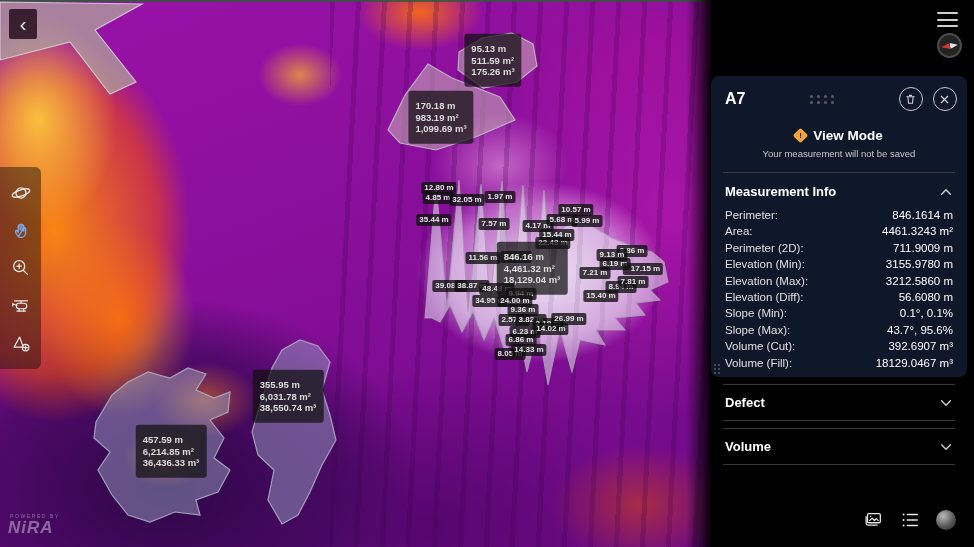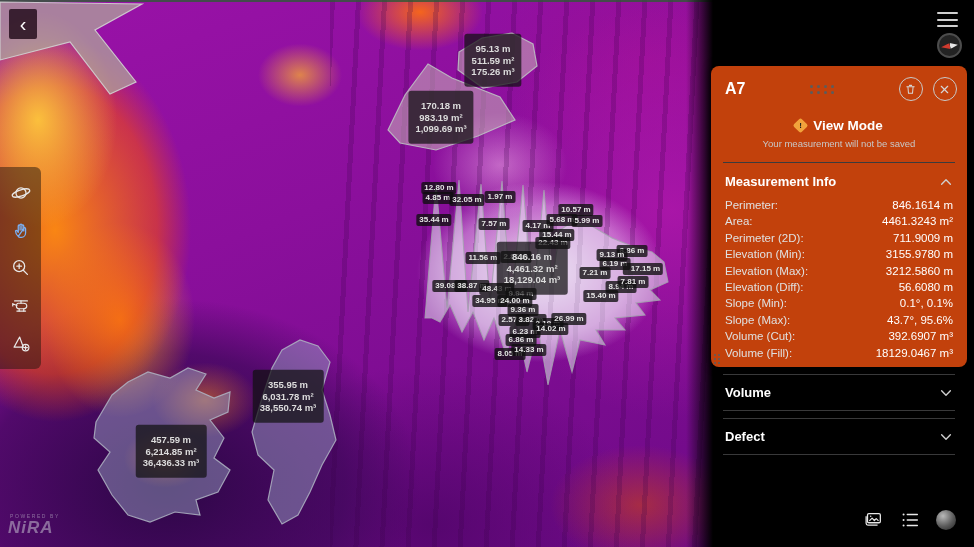--- a/index.html
+++ b/index.html
@@ -48,21 +48,21 @@
   .poly-blue  { fill:rgba(160,172,205,0.45); stroke:rgba(175,180,195,0.85); stroke-width:1.2; }
 
   .edge-label {
     position:absolute; transform:translate(-50%,-50%); white-space:nowrap;
     background:rgba(14,14,14,0.78); color:#e6e6e6; font-size:8px; font-weight:bold;
     padding:1px 3px; border-radius:2px; line-height:10px;
   }
   .area-label {
     position:absolute; transform:translate(-50%,-50%); white-space:nowrap;
     background:rgba(16,16,16,0.72); color:#dcdcdc; font-size:9.5px; font-weight:bold;
-    padding:9px 7px; border-radius:3px; text-align:center; line-height:11.5px;
+    padding:9px 7px; border-radius:3px; text-align:left; line-height:11.5px;
   }
 
   .back-btn {
     position:absolute; left:9px; top:9px; width:28px; height:30px; border:none; cursor:pointer;
     background:rgba(25,4,18,0.78); color:#fff; font-size:20px; line-height:26px; border-radius:2px;
   }
 
   .toolbar {
     position:absolute; left:0; top:167px; width:41px; height:202px;
     background:rgba(32,22,12,0.5); border-radius:0 6px 6px 0;
@@ -82,22 +82,22 @@
   .compass { position:absolute; right:12px; top:33px; width:25px; height:25px; border-radius:50%;
     background:#232323; border:2px solid #4c4c4c; cursor:pointer; }
   .needle { position:absolute; left:2px; top:7.5px; width:17px; height:6px; transform:rotate(-8deg); }
   .needle .red  { position:absolute; left:0; top:0; width:9px; height:6px; background:#d03a2e;
     clip-path:polygon(0 50%, 100% 0, 100% 100%); }
   .needle .white{ position:absolute; left:9px; top:0; width:8px; height:6px; background:#e8e8e8;
     clip-path:polygon(100% 50%, 0 0, 0 100%); }
 
   
   .panel {
-    position:absolute; left:711px; top:66px; width:256px; height:301px;
-    background:#c2410c; border-radius:8px; color:#fff; box-shadow:0 0 8px rgba(0,0,0,0.6);
+    position:absolute; left:711px; top:76px; width:256px; height:301px;
+    background:#0f172a; border-radius:8px; color:#fff; box-shadow:0 0 8px rgba(0,0,0,0.6);
   }
   .panel-header { display:flex; align-items:center; padding:11px 10px 0 14px; }
   .panel-title { font-size:16px; font-weight:bold; color:#fff; }
   .drag-dots { margin:0 auto; display:grid; grid-template-columns:repeat(4,3px); grid-gap:3px 4px; padding-left:10px; }
   .drag-dots i { width:3px; height:3px; border-radius:50%; background:#5c5c5c; }
   .icon-circle { width:24px; height:24px; min-width:24px; border:1.5px solid #c9c9c9; border-radius:50%;
     background:none; display:flex; align-items:center; justify-content:center; margin-left:10px; cursor:pointer; padding:0; }
   .icon-circle svg { width:11px; height:11px; }
 
   .view-mode { margin-top:17px; text-align:center; }
@@ -367,27 +367,27 @@
         </div>
         <div class="m-row">
           <span class="lbl">Volume (Fill):</span>
           <span class="val">18129.0467 m³</span>
         </div>
       </div>
 
     <div class="accordions">
 
     <div class="accordion">
-          <span class="acc-label">Volume</span>
+          <span class="acc-label">Defect</span>
           <svg class="chev" viewBox="0 0 16 16" fill="none" stroke="#cfcfcf" stroke-width="1.6" stroke-linecap="round" stroke-linejoin="round">
             <path d="M3 5.5 L8 10.5 L13 5.5"></path>
           </svg>
         </div>
         <div class="accordion">
-          <span class="acc-label">Defect</span>
+          <span class="acc-label">Volume</span>
           <svg class="chev" viewBox="0 0 16 16" fill="none" stroke="#cfcfcf" stroke-width="1.6" stroke-linecap="round" stroke-linejoin="round">
             <path d="M3 5.5 L8 10.5 L13 5.5"></path>
           </svg>
         </div>
       </div>
 
     <div class="resize-dots">
       <i></i>
         <i></i>
         <i></i>

